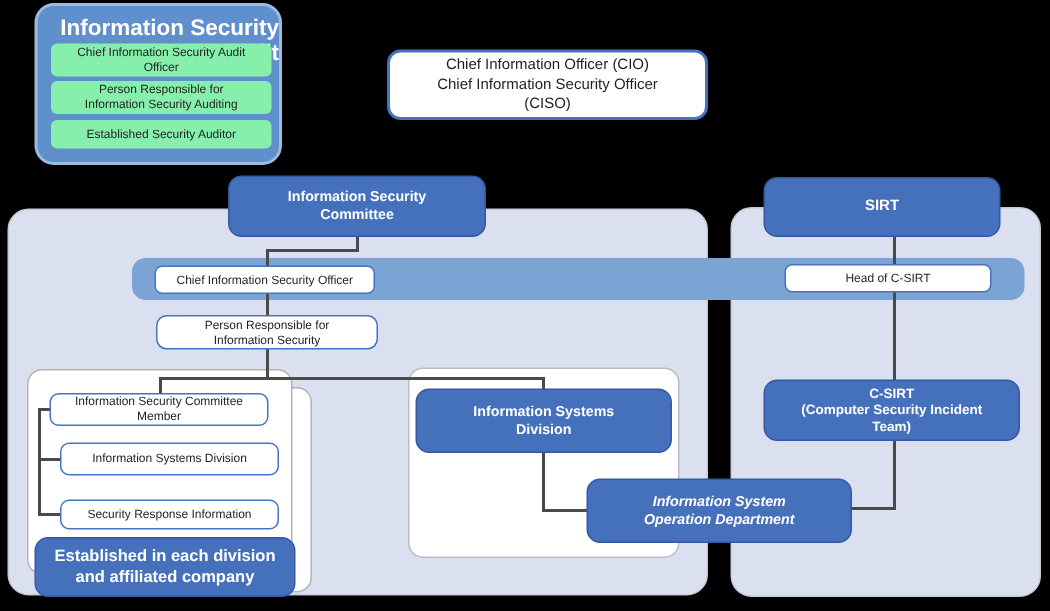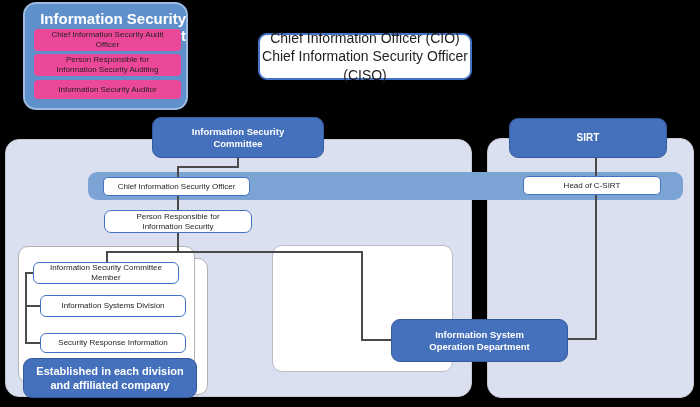--- a/index.html
+++ b/index.html
@@ -36,28 +36,28 @@
     white-space:pre-line;z-index:3;font-size:8px;line-height:1.2;
   }
   .audit-panel{
     background:#6090cc;border:2px solid #9bbbe0;border-radius:13px;z-index:3;
   }
   .audit-title{
     position:absolute;left:0;top:6px;width:100%;text-align:right;color:#fff;
     font-weight:bold;font-size:15px;
   }
   .audit-item{
-    position:absolute;background:#ec4899;border-radius:4px;color:#1f1f1f;
+    position:absolute;background:#86efac;border-radius:4px;color:#1f1f1f;
     display:flex;align-items:center;justify-content:center;text-align:center;
     white-space:pre-line;font-size:8px;line-height:1.2;left:9px;width:147px;
   }
   .exec-box{
     background:#fff;border:2px solid #4472c4;border-radius:9px;color:#1f1f1f;
     display:flex;align-items:center;justify-content:center;text-align:center;
-    white-space:pre-line;z-index:3;font-size:14px;line-height:1.3;
+    white-space:pre-line;z-index:3;font-size:10px;line-height:1.3;
   }
   
   .left-panel{left:5px;top:139px;width:467px;height:258px;}
   .right-panel{left:487px;top:138px;width:207px;height:260px;}
   .officer-band{left:88px;top:172px;width:595px;height:28px;}
   .mid-container{left:272px;top:245px;width:181px;height:127px;}
   .sheet-back{left:31px;top:258px;width:177px;height:137px;}
   .sheet-front{left:18px;top:246px;width:177px;height:137px;}
   .audit-panel{left:23px;top:2px;width:165px;height:108px;}
   .audit-item-1{top:25px;height:22px;}
@@ -67,21 +67,21 @@
   .committee-box{left:152px;top:117px;width:172px;height:41px;font-size:9.5px;}
   .sirt-box{left:509px;top:118px;width:158px;height:40px;font-size:10px;}
   .ciso-box{left:103px;top:177px;width:147px;height:19px;border-radius:5px;}
   .head-box{left:523px;top:176px;width:138px;height:19px;border-radius:5px;}
   .person-box{left:104px;top:210px;width:148px;height:23px;border-radius:7px;}
   .member-1{left:33px;top:262px;width:146px;height:22px;}
   .member-2{left:40px;top:295px;width:146px;height:22px;}
   .member-3{left:40px;top:333px;width:146px;height:20px;}
   .established-box{left:23px;top:358px;width:174px;height:40px;font-size:11px;line-height:1.3;}
   .isd-box{left:277px;top:259px;width:171px;height:43px;font-size:9.5px;}
-  .operation-box{left:391px;top:319px;width:177px;height:43px;font-size:9.5px;}
+  .operation-box{left:391px;top:319px;width:177px;height:43px;font-size:9.5px;font-style:italic;}
   .csirt-box{left:509px;top:253px;width:171px;height:41px;font-size:9px;}
 </style>
 </head>
 <body>
 
 <div class="stage">
 
   <div class="abs panel left-panel"></div>
   <div class="abs panel right-panel"></div>
   <div class="abs band officer-band"></div>
@@ -98,37 +98,42 @@
       <path d="M33,273 L26,273 L26,343 L40,343 M26,306 L40,306"></path>
     </g>
   </svg>
 
   <div class="abs audit-panel">
     <div class="audit-title">Information Security Audit</div>
     <div class="audit-item audit-item-1">Chief Information Security Audit
 Officer</div>
     <div class="audit-item audit-item-2">Person Responsible for
 Information Security Auditing</div>
-    <div class="audit-item audit-item-3">Information Security Auditor</div>
+    <div class="audit-item audit-item-3">Established Security Auditor</div>
   </div>
 
   <div class="abs exec-box">Chief Information Officer (CIO)
 Chief Information Security Officer
 (CISO)</div>
 
   <div class="abs bluebox committee-box">Information Security
 Committee</div>
   <div class="abs whitebox ciso-box">Chief Information Security Officer</div>
   <div class="abs whitebox person-box">Person Responsible for
 Information Security</div>
   <div class="abs whitebox member-1">Information Security Committee
 Member</div>
   <div class="abs whitebox member-2">Information Systems Division</div>
   <div class="abs whitebox member-3">Security Response Information</div>
   <div class="abs bluebox established-box">Established in each division
 and affiliated company</div>
+  <div class="abs bluebox isd-box">Information Systems
+Division</div>
   <div class="abs bluebox operation-box">Information System
 Operation Department</div>
 
   <div class="abs bluebox sirt-box">SIRT</div>
   <div class="abs whitebox head-box">Head of C-SIRT</div>
+  <div class="abs bluebox csirt-box">C-SIRT
+(Computer Security Incident
+Team)</div>
 
 </div>
 
 </body></html>

